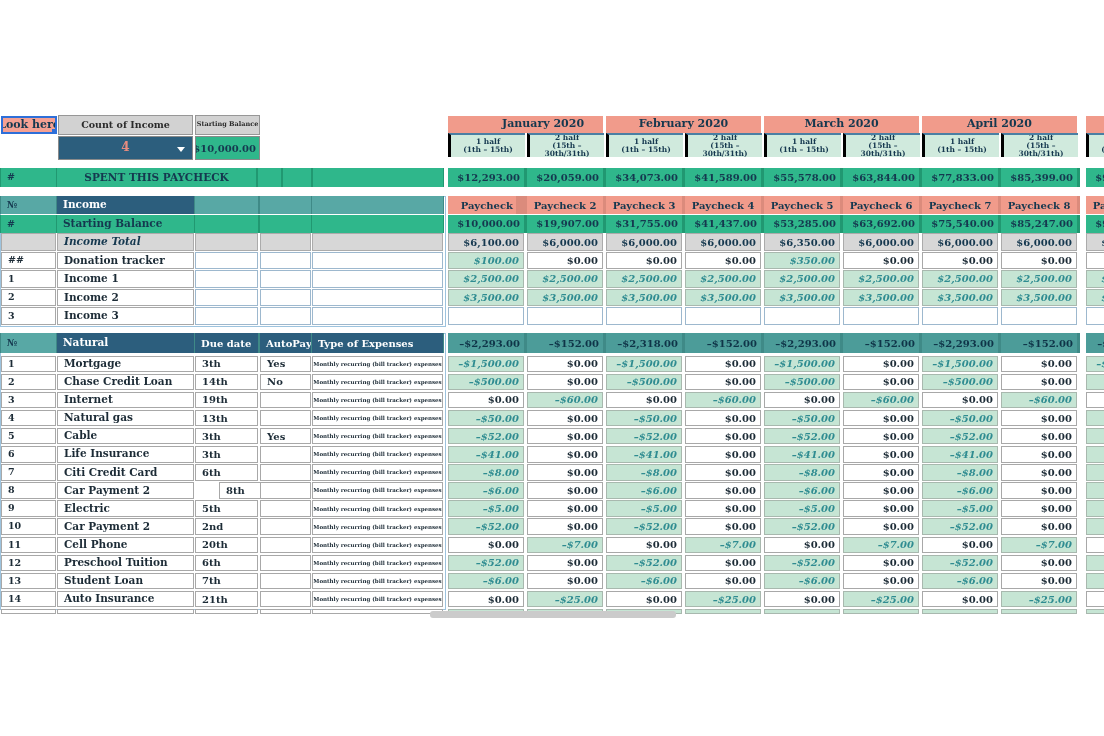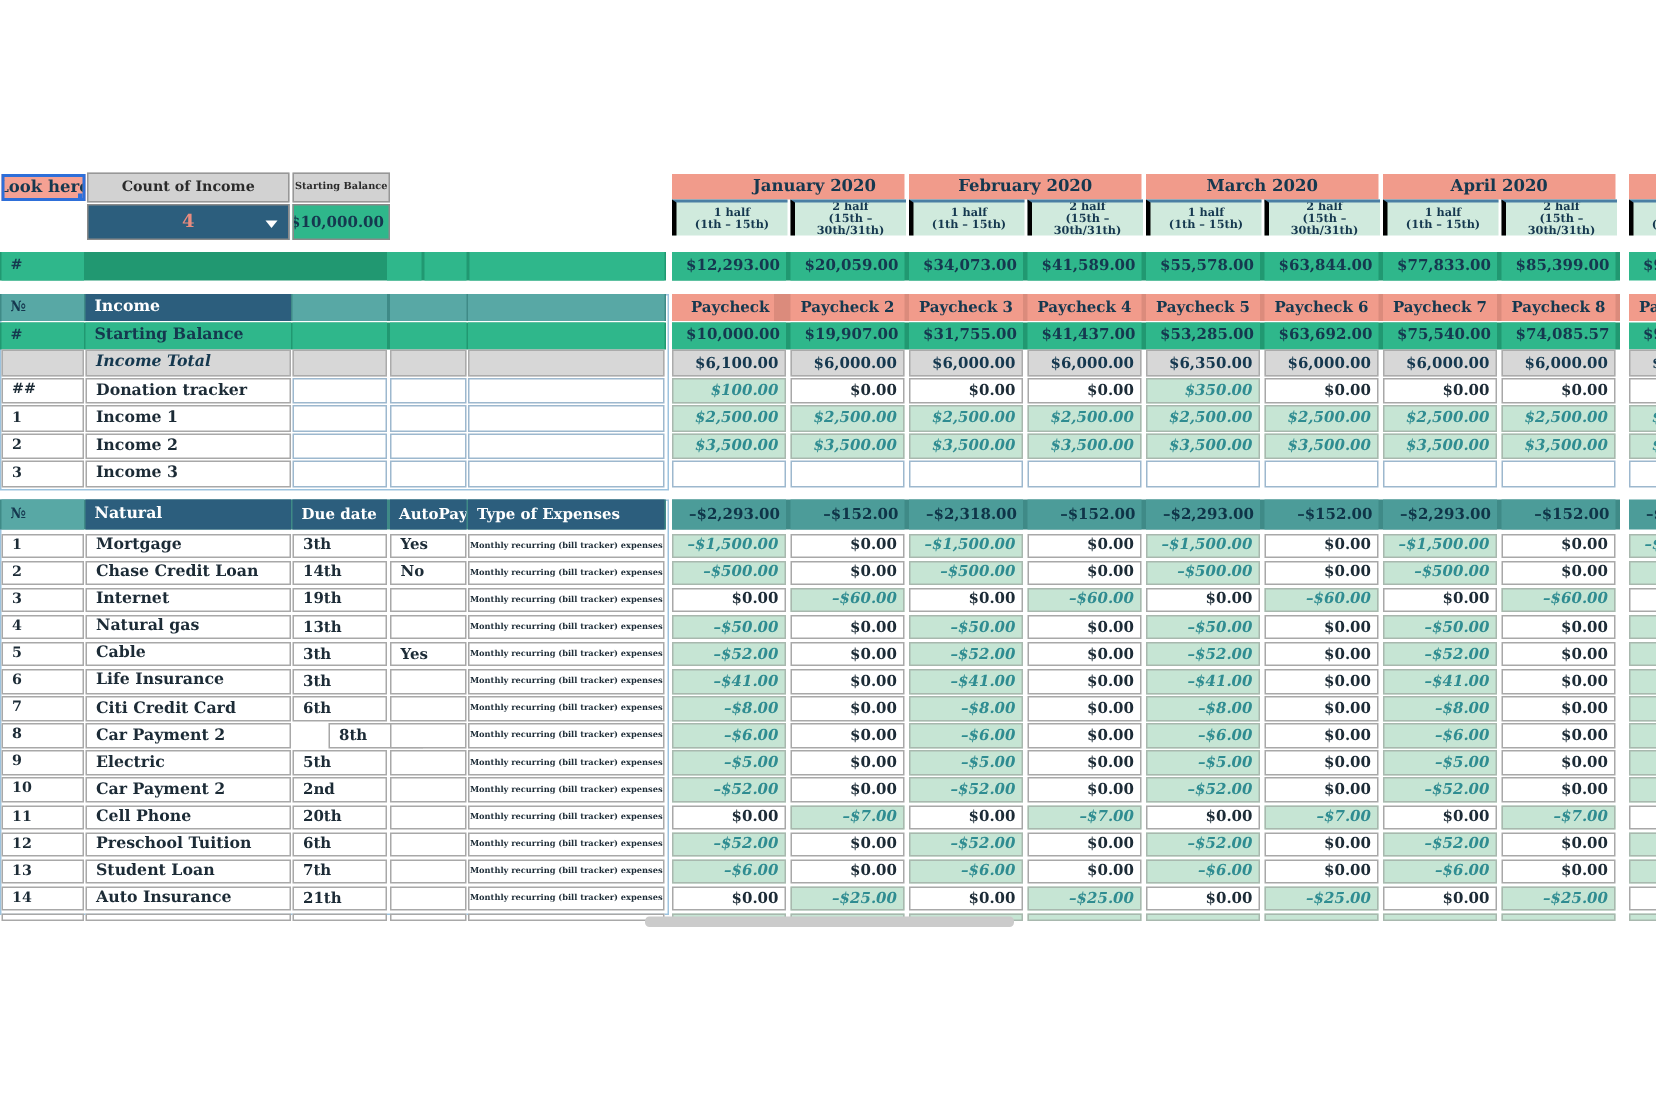--- a/index.html
+++ b/index.html
@@ -74,20 +74,21 @@
     <div class="c hg ctr f75" style="left: 922px; top: 133px; width: 77px; height: 24px; white-space: pre-line;">1 half
 (1th – 15th)</div>
     <div class="c hg ctr f75" style="left: 1001px; top: 133px; width: 77px; height: 24px; white-space: pre-line;">2 half
 (15th – 30th/31th)</div>
     <div class="c s ctr f11" style="left: 1086px; top: 116px; width: 155px; height: 17px;">May 2020</div>
     <div class="c hg ctr f75" style="left: 1086px; top: 133px; width: 77px; height: 24px; white-space: pre-line;">1 half
 (1th – 15th)</div>
     <div class="c " style="left: 0px; top: 168px; width: 444px; height: 19px; background: rgb(33, 152, 113);"></div>
     <div class="c " style="left: 448px; top: 168px; width: 632px; height: 19px; background: rgb(33, 152, 113);"></div>
     <div class="c g lf f95" style="left: 1px; top: 168px; width: 55px; height: 19px;">#</div>
+    <div class="c g ctr f105" style="left: 57px; top: 168px; width: 199px; height: 19px;">SPENT THIS PAYCHECK</div>
     <div class="c g" style="left: 258px; top: 168px; width: 23px; height: 19px;"></div>
     <div class="c g" style="left: 283px; top: 168px; width: 28px; height: 19px;"></div>
     <div class="c g" style="left: 313px; top: 168px; width: 130px; height: 19px;"></div>
     <div class="c g rt f10" style="left: 448px; top: 168px; width: 76px; height: 19px;">$12,293.00</div>
     <div class="c g rt f10" style="left: 527px; top: 168px; width: 76px; height: 19px;">$20,059.00</div>
     <div class="c g rt f10" style="left: 606px; top: 168px; width: 76px; height: 19px;">$34,073.00</div>
     <div class="c g rt f10" style="left: 685px; top: 168px; width: 76px; height: 19px;">$41,589.00</div>
     <div class="c g rt f10" style="left: 764px; top: 168px; width: 76px; height: 19px;">$55,578.00</div>
     <div class="c g rt f10" style="left: 843px; top: 168px; width: 76px; height: 19px;">$63,844.00</div>
     <div class="c g rt f10" style="left: 922px; top: 168px; width: 76px; height: 19px;">$77,833.00</div>
@@ -116,21 +117,21 @@
     <div class="c g" style="left: 195px; top: 215px; width: 63px; height: 17.5px;"></div>
     <div class="c g" style="left: 260px; top: 215px; width: 51px; height: 17.5px;"></div>
     <div class="c g" style="left: 312px; top: 215px; width: 131px; height: 17.5px;"></div>
     <div class="c g rt f10" style="left: 448px; top: 215px; width: 76px; height: 17.5px;">$10,000.00</div>
     <div class="c g rt f10" style="left: 527px; top: 215px; width: 76px; height: 17.5px;">$19,907.00</div>
     <div class="c g rt f10" style="left: 606px; top: 215px; width: 76px; height: 17.5px;">$31,755.00</div>
     <div class="c g rt f10" style="left: 685px; top: 215px; width: 76px; height: 17.5px;">$41,437.00</div>
     <div class="c g rt f10" style="left: 764px; top: 215px; width: 76px; height: 17.5px;">$53,285.00</div>
     <div class="c g rt f10" style="left: 843px; top: 215px; width: 76px; height: 17.5px;">$63,692.00</div>
     <div class="c g rt f10" style="left: 922px; top: 215px; width: 76px; height: 17.5px;">$75,540.00</div>
-    <div class="c g rt f10" style="left: 1001px; top: 215px; width: 76px; height: 17.5px;">$74,085.57</div>
+    <div class="c g rt f10" style="left: 1001px; top: 215px; width: 76px; height: 17.5px;">$85,247.00</div>
     <div class="c g rt f10" style="left: 1086px; top: 215px; width: 76px; height: 17.5px;">$97,095.00</div>
     <div class="c gy lf f95" style="left: 1px; top: 233.4px; width: 55px; height: 17.5px;"></div>
     <div class="c gy ital lf f105" style="left: 57px; top: 233.4px; width: 137px; height: 17.5px;">Income Total</div>
     <div class="c gy" style="left: 195px; top: 233.4px; width: 63px; height: 17.5px;"></div>
     <div class="c gy" style="left: 260px; top: 233.4px; width: 51px; height: 17.5px;"></div>
     <div class="c gy" style="left: 312px; top: 233.4px; width: 131px; height: 17.5px;"></div>
     <div class="c gy rt f10" style="left: 448px; top: 233.4px; width: 76px; height: 17.5px;">$6,100.00</div>
     <div class="c gy rt f10" style="left: 527px; top: 233.4px; width: 76px; height: 17.5px;">$6,000.00</div>
     <div class="c gy rt f10" style="left: 606px; top: 233.4px; width: 76px; height: 17.5px;">$6,000.00</div>
     <div class="c gy rt f10" style="left: 685px; top: 233.4px; width: 76px; height: 17.5px;">$6,000.00</div>

